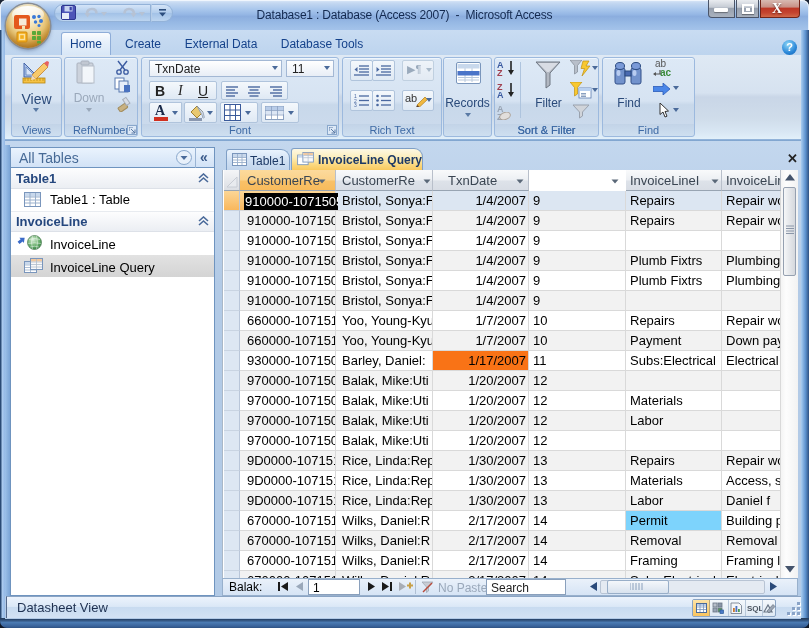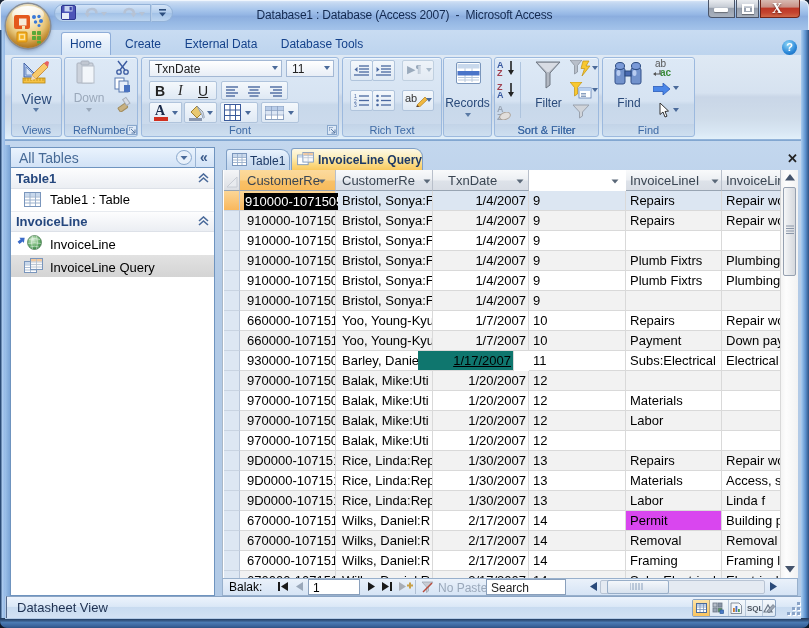--- a/index.html
+++ b/index.html
@@ -556,21 +556,21 @@
 <div class="rsel" style="top:184px;"></div>
     <div class="cell" style="left:18px;top:184px;width:96px;background:#f2f2f2;padding-left:7px;">660000-1071517</div>
     <div class="cell" style="left:114px;top:184px;width:97px;background:#f2f2f2;padding-left:6px;">Yoo, Young-Kyu</div>
     <div class="cell dt" style="left:211px;top:184px;width:96px;background:#f2f2f2;">1/7/2007</div>
     <div class="cell" style="left:307px;top:184px;width:97px;background:#f2f2f2;padding-left:4px;">10</div>
     <div class="cell" style="left:404px;top:184px;width:96px;background:#f2f2f2;padding-left:4px;">Payment</div>
     <div class="cell" style="left:500px;top:184px;width:59px;background:#f2f2f2;padding-left:4px;">Down pay</div>
 <div class="rsel" style="top:204px;"></div>
     <div class="cell" style="left:18px;top:204px;width:96px;background:#ffffff;padding-left:7px;">930000-1071506</div>
     <div class="cell" style="left:114px;top:204px;width:97px;background:#ffffff;padding-left:6px;">Barley, Daniel:</div>
-    <div class="cell dt" style="left:196px;top:204px;width:96px;background:#0f766e;text-decoration:underline;">1/17/2007</div>
+    <div class="cell dt" style="left:211px;top:204px;width:96px;background:#f97316;">1/17/2007</div>
     <div class="cell" style="left:307px;top:204px;width:97px;background:#ffffff;padding-left:4px;">11</div>
     <div class="cell" style="left:404px;top:204px;width:96px;background:#ffffff;padding-left:4px;">Subs:Electrical</div>
     <div class="cell" style="left:500px;top:204px;width:59px;background:#ffffff;padding-left:4px;">Electrical</div>
 <div class="rsel" style="top:224px;"></div>
     <div class="cell" style="left:18px;top:224px;width:96px;background:#f2f2f2;padding-left:7px;">970000-1071508</div>
     <div class="cell" style="left:114px;top:224px;width:97px;background:#f2f2f2;padding-left:6px;">Balak, Mike:Uti</div>
     <div class="cell dt" style="left:211px;top:224px;width:96px;background:#f2f2f2;">1/20/2007</div>
     <div class="cell" style="left:307px;top:224px;width:97px;background:#f2f2f2;padding-left:4px;">12</div>
     <div class="cell" style="left:404px;top:224px;width:96px;background:#f2f2f2;padding-left:4px;"></div>
     <div class="cell" style="left:500px;top:224px;width:59px;background:#f2f2f2;padding-left:4px;"></div>
@@ -608,27 +608,27 @@
     <div class="cell dt" style="left:211px;top:324px;width:96px;background:#ffffff;">1/30/2007</div>
     <div class="cell" style="left:307px;top:324px;width:97px;background:#ffffff;padding-left:4px;">13</div>
     <div class="cell" style="left:404px;top:324px;width:96px;background:#ffffff;padding-left:4px;">Materials</div>
     <div class="cell" style="left:500px;top:324px;width:59px;background:#ffffff;padding-left:4px;">Access, s</div>
 <div class="rsel" style="top:344px;"></div>
     <div class="cell" style="left:18px;top:344px;width:96px;background:#f2f2f2;padding-left:7px;">9D0000-1071512</div>
     <div class="cell" style="left:114px;top:344px;width:97px;background:#f2f2f2;padding-left:6px;">Rice, Linda:Rep</div>
     <div class="cell dt" style="left:211px;top:344px;width:96px;background:#f2f2f2;">1/30/2007</div>
     <div class="cell" style="left:307px;top:344px;width:97px;background:#f2f2f2;padding-left:4px;">13</div>
     <div class="cell" style="left:404px;top:344px;width:96px;background:#f2f2f2;padding-left:4px;">Labor</div>
-    <div class="cell" style="left:500px;top:344px;width:59px;background:#f2f2f2;padding-left:4px;">Linda f</div>
+    <div class="cell" style="left:500px;top:344px;width:59px;background:#f2f2f2;padding-left:4px;">Daniel f</div>
 <div class="rsel" style="top:364px;"></div>
     <div class="cell" style="left:18px;top:364px;width:96px;background:#ffffff;padding-left:7px;">670000-1071517</div>
     <div class="cell" style="left:114px;top:364px;width:97px;background:#ffffff;padding-left:6px;">Wilks, Daniel:R</div>
     <div class="cell dt" style="left:211px;top:364px;width:96px;background:#ffffff;">2/17/2007</div>
     <div class="cell" style="left:307px;top:364px;width:97px;background:#ffffff;padding-left:4px;">14</div>
-    <div class="cell" style="left:404px;top:364px;width:96px;background:#d946ef;padding-left:4px;">Permit</div>
+    <div class="cell" style="left:404px;top:364px;width:96px;background:#7dd3fc;padding-left:4px;">Permit</div>
     <div class="cell" style="left:500px;top:364px;width:59px;background:#ffffff;padding-left:4px;">Building p</div>
 <div class="rsel" style="top:384px;"></div>
     <div class="cell" style="left:18px;top:384px;width:96px;background:#f2f2f2;padding-left:7px;">670000-1071517</div>
     <div class="cell" style="left:114px;top:384px;width:97px;background:#f2f2f2;padding-left:6px;">Wilks, Daniel:R</div>
     <div class="cell dt" style="left:211px;top:384px;width:96px;background:#f2f2f2;">2/17/2007</div>
     <div class="cell" style="left:307px;top:384px;width:97px;background:#f2f2f2;padding-left:4px;">14</div>
     <div class="cell" style="left:404px;top:384px;width:96px;background:#f2f2f2;padding-left:4px;">Removal</div>
     <div class="cell" style="left:500px;top:384px;width:59px;background:#f2f2f2;padding-left:4px;">Removal l</div>
 <div class="rsel" style="top:404px;"></div>
     <div class="cell" style="left:18px;top:404px;width:96px;background:#ffffff;padding-left:7px;">670000-1071517</div>

